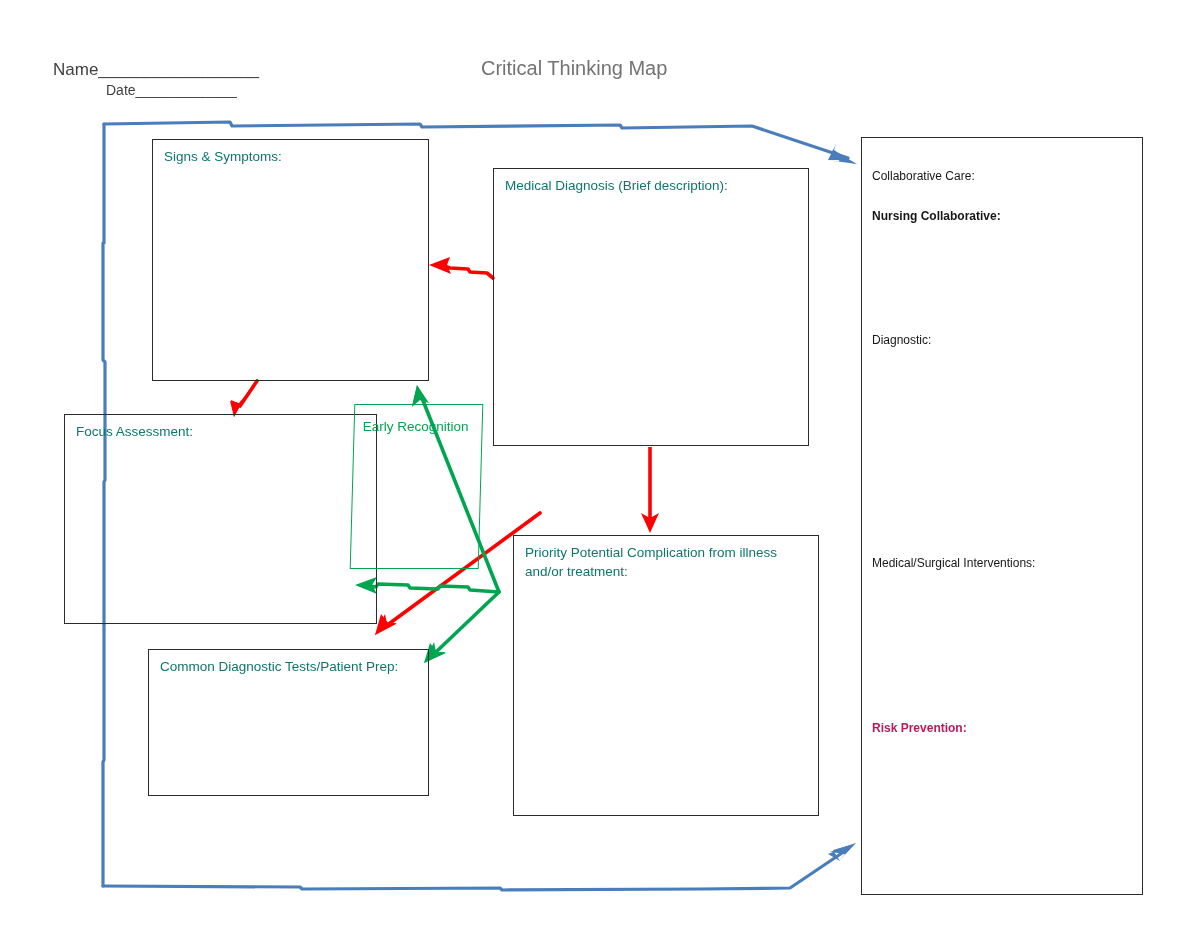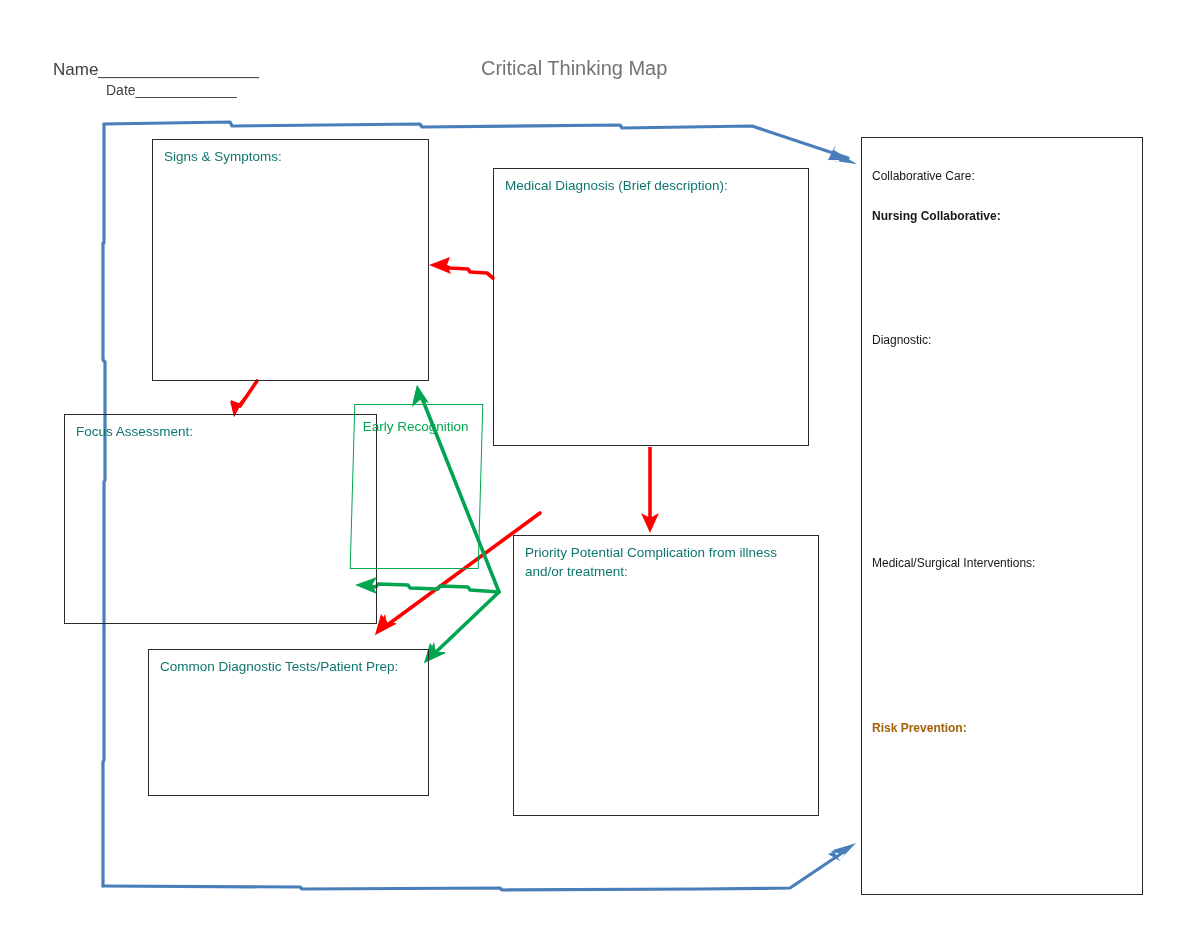--- a/index.html
+++ b/index.html
@@ -107,21 +107,21 @@
 
   
   .panel-label {
     position: absolute;
     font-family: "Liberation Sans", sans-serif;
     font-size: 12px;
     line-height: 20px;
     color: #171717;
     white-space: pre-line;
   }
-  .panel-label.green { color: #a16207; font-weight: bold; }
+  .panel-label.green { color: #be185d; font-weight: bold; }
 
   #lbl-collab   { left: 872px; top: 146px; }
   #lbl-meds     { left: 872px; top: 330px; }
   #lbl-medsurg  { left: 872px; top: 553px; }
   #lbl-risk     { left: 872px; top: 718px; }
 </style>
 </head>
 <body>
 
 <div id="page">

